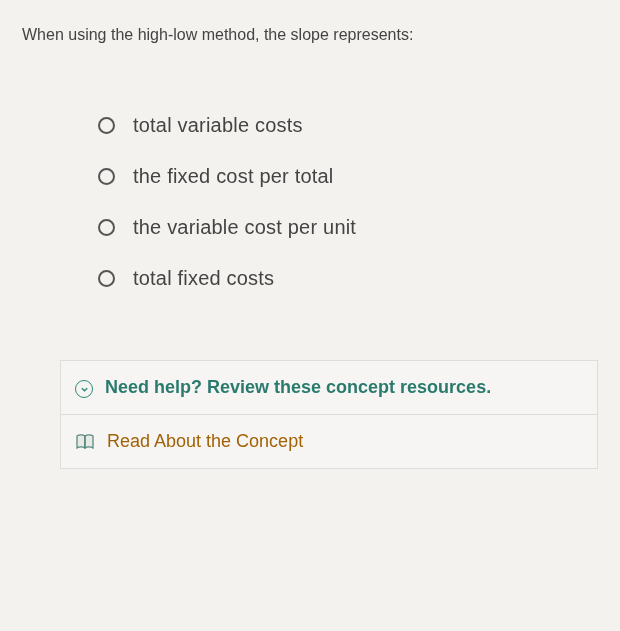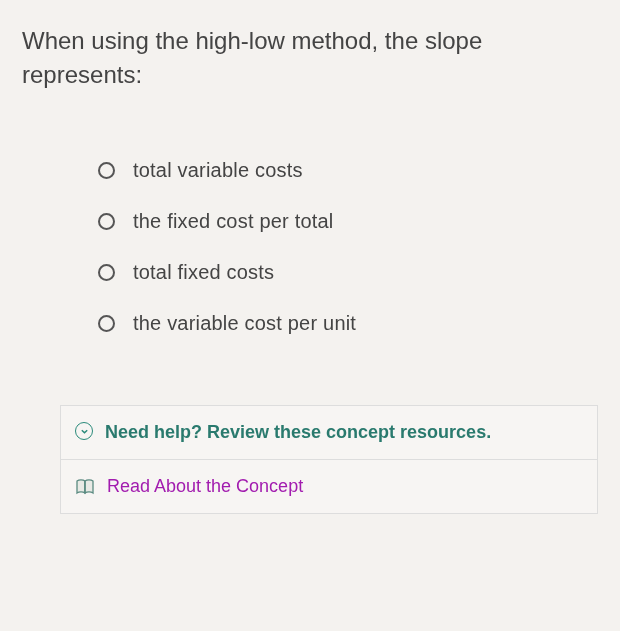--- a/index.html
+++ b/index.html
@@ -12,21 +12,21 @@
       height: 631px;
       background: #f4f2ef;
       font-family: -apple-system, BlinkMacSystemFont, "Segoe UI", Helvetica, Arial, sans-serif;
       color: #4a4a4a;
       overflow: hidden;
     }
     .question-container {
       padding: 24px 22px 0 22px;
     }
     .question-text {
-      font-size: 24px;
+      font-size: 16px;
       color: #444;
       line-height: 1.4;
       font-weight: 400;
     }
     .options {
       margin-top: 68px;
       padding-left: 76px;
     }
     .option {
       display: flex;
@@ -48,21 +48,21 @@
       color: #444;
       letter-spacing: 0.2px;
     }
     .help-section {
       margin: 70px 22px 0 60px;
       border: 1px solid #ddd;
       background: rgba(255,255,255,0.25);
     }
     .help-header {
       display: flex;
-      align-items: flex-start;
+      align-items: flex-end;
       padding: 16px 14px;
       border-bottom: 1px solid #ddd;
       cursor: pointer;
     }
     .chevron-icon {
       width: 18px;
       height: 18px;
       border: 1.5px solid #2a8a7a;
       border-radius: 50%;
       display: flex;
@@ -87,45 +87,45 @@
       cursor: pointer;
     }
     .book-icon {
       width: 20px;
       height: 16px;
       margin-right: 12px;
       flex-shrink: 0;
     }
     .resource-label {
       font-size: 18px;
-      color: #a21caf;
+      color: #a16207;
     }
   </style>
 </head>
 <body>
 
 <div class="question-container">
   <div class="question-text">When using the high-low method, the slope represents:</div>
 
   <div class="options">
     <div class="option">
       <span class="radio"></span>
       <span class="option-label">total variable costs</span>
     </div>
     <div class="option">
       <span class="radio"></span>
       <span class="option-label">the fixed cost per total</span>
     </div>
     <div class="option">
       <span class="radio"></span>
-      <span class="option-label">total fixed costs</span>
+      <span class="option-label">the variable cost per unit</span>
     </div>
     <div class="option">
       <span class="radio"></span>
-      <span class="option-label">the variable cost per unit</span>
+      <span class="option-label">total fixed costs</span>
     </div>
   </div>
 </div>
 
 <div class="help-section">
   <div class="help-header">
     <span class="chevron-icon">
       <svg viewBox="0 0 10 10" fill="none" stroke="#2a8a7a" stroke-width="1.6">
         <polyline points="2,3.5 5,6.5 8,3.5"></polyline>
       </svg>

